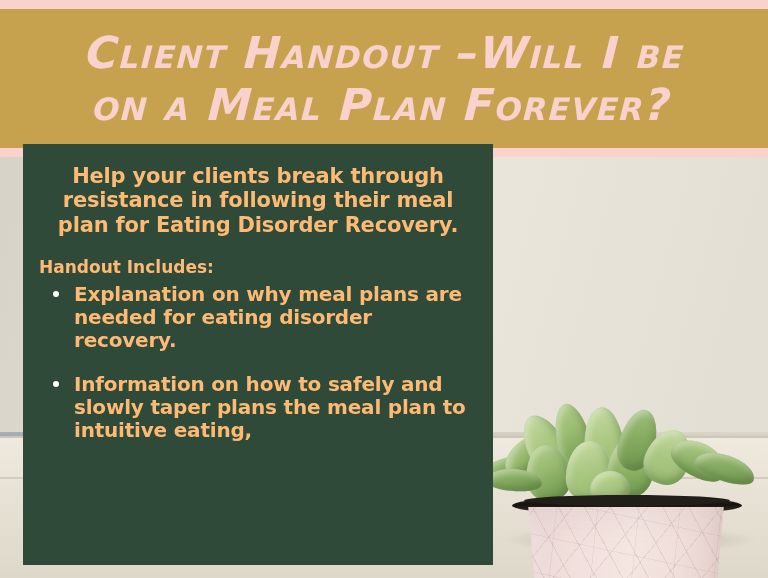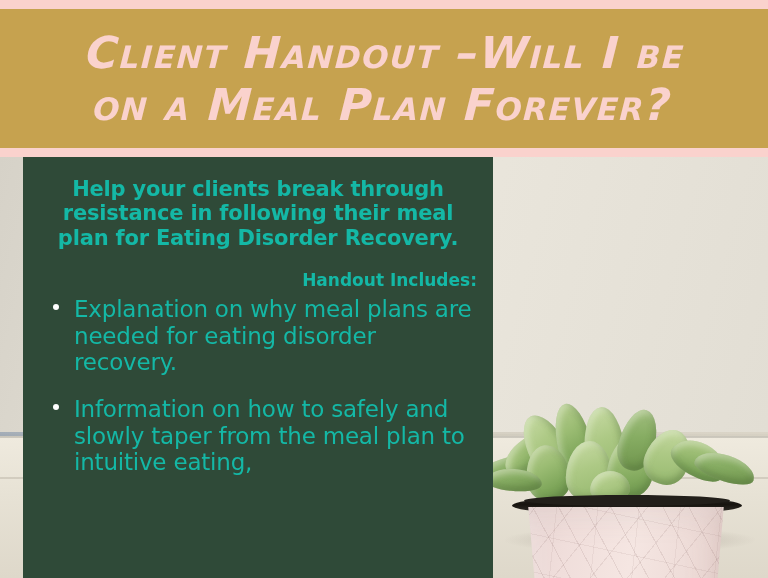--- a/index.html
+++ b/index.html
@@ -144,54 +144,54 @@
   
   .band-mid {
     position: absolute; left: 0; top: 148px; width: 768px; height: 9px;
     background: #fad2cd;
   }
 
   
   .green-panel {
     position: absolute;
     left: 23px;
-    top: 157px;
+    top: 144px;
     width: 470px;
     height: 421px;
     background: #2f4a38;
     box-sizing: border-box;
     padding: 16px 16px 0 16px;
-    color: #14b8a6;
+    color: #fdba74;
   }
   .intro {
     font-family: "DejaVu Sans", sans-serif;
     font-weight: bold;
     font-size: 21px;
     line-height: 1.16;
     text-align: center;
     margin: 4px 2px 0 2px;
     letter-spacing: -0.2px;
   }
   .includes {
     font-family: "DejaVu Sans", sans-serif;
     font-weight: bold;
     font-size: 17px;
-    text-align: right;
+    text-align: left;
     margin-top: 20px;
   }
   .bullets {
     list-style: none;
     margin: 6px 0 0 0;
     padding: 0;
   }
   .bullets li {
     position: relative;
     font-family: "DejaVu Sans", sans-serif;
-    font-weight: normal;
-    font-size: 23px;
+    font-weight: bold;
+    font-size: 20px;
     line-height: 1.16;
     padding-left: 35px;
     margin-bottom: 20px;
     letter-spacing: -0.2px;
   }
   .bullets li .dot {
     position: absolute;
     left: 14px;
     top: 8px;
     width: 6px; height: 6px;
@@ -264,20 +264,20 @@
 
     <div class="includes">Handout Includes:</div>
 
     <ul class="bullets">
       <li>
         <span class="dot"></span>
         <span>Explanation on why meal plans are needed for eating disorder recovery.</span>
       </li>
       <li>
         <span class="dot"></span>
-        <span>Information on how to safely and slowly taper from the meal plan to intuitive eating,</span>
+        <span>Information on how to safely and slowly taper plans the meal plan to intuitive eating,</span>
       </li>
     </ul>
   </div>
 
   <div class="brand">Dietitian on a Mission</div>
 
 </div>
 
 </body></html>

